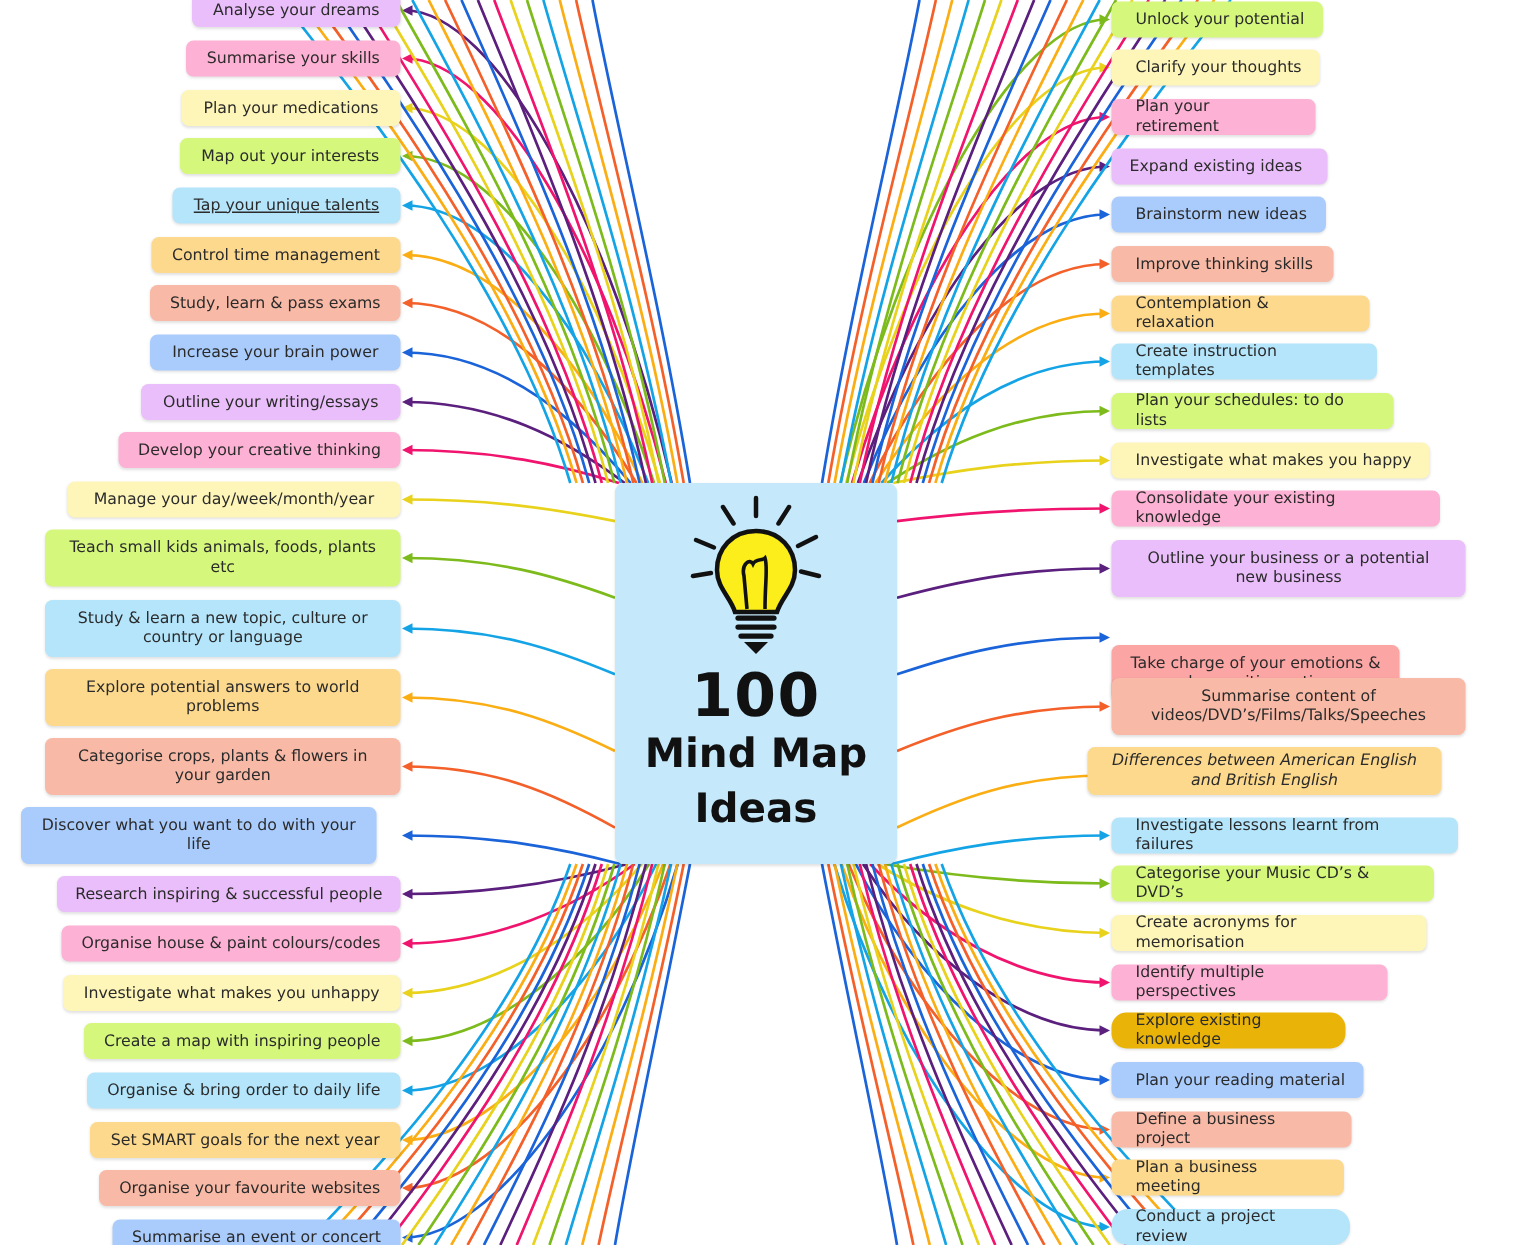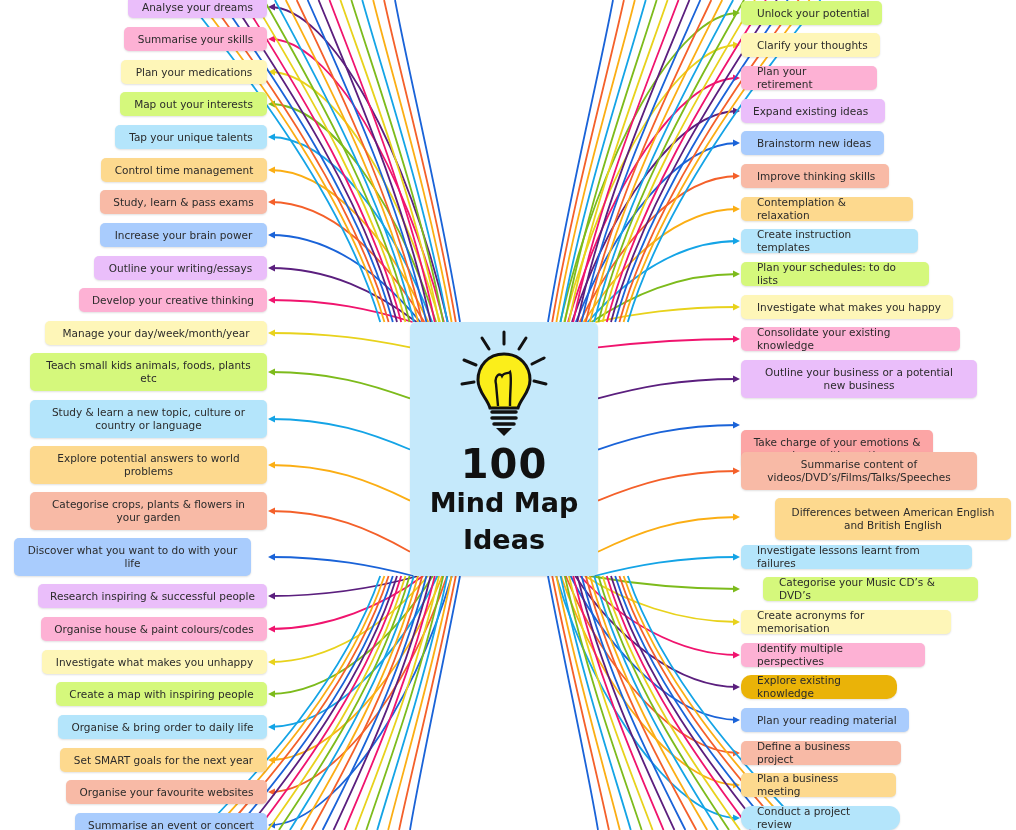--- a/index.html
+++ b/index.html
@@ -193,21 +193,21 @@
     <path d="M627.8,322 C663.76,200 757.6,80 820.48,0" stroke="#14a4e6" stroke-width="1.8" fill="none"></path>
     <path d="M380.2,576 C344.24,680 260.4,770 202.52,830" stroke="#14a4e6" stroke-width="1.8" fill="none"></path>
     <path d="M627.8,576 C663.76,680 747.6,770 805.48,830" stroke="#14a4e6" stroke-width="1.8" fill="none"></path>
   </svg>
 
 <div id="left-nodes">
     <div class="node left" style="left: 128px; top: -4px; width: 139px; height: 22px; background: rgb(234, 190, 250);">Analyse your dreams</div>
     <div class="node left" style="left: 124px; top: 27px; width: 143px; height: 24px; background: rgb(253, 177, 212);">Summarise your skills</div>
     <div class="node left" style="left: 121px; top: 60px; width: 146px; height: 24px; background: rgb(254, 246, 184);">Plan your medications</div>
     <div class="node left" style="left: 120px; top: 92px; width: 147px; height: 24px; background: rgb(213, 248, 124);">Map out your interests</div>
-    <div class="node left" style="left: 115px; top: 125px; width: 152px; height: 24px; background: rgb(180, 229, 251);">Tap your unique talents</div>
+    <div class="node left" style="left: 115px; top: 125px; width: 152px; height: 24px; background: rgb(180, 229, 251); text-decoration: underline;">Tap your unique talents</div>
     <div class="node left" style="left: 101px; top: 158px; width: 166px; height: 24px; background: rgb(253, 217, 142);">Control time management</div>
     <div class="node left" style="left: 100px; top: 190px; width: 167px; height: 24px; background: rgb(248, 186, 166);">Study, learn &amp; pass exams</div>
     <div class="node left" style="left: 100px; top: 223px; width: 167px; height: 24px; background: rgb(169, 204, 253);">Increase your brain power</div>
     <div class="node left" style="left: 94px; top: 256px; width: 173px; height: 24px; background: rgb(234, 190, 250);">Outline your writing/essays</div>
     <div class="node left" style="left: 79px; top: 288px; width: 188px; height: 24px; background: rgb(253, 177, 212);">Develop your creative thinking</div>
     <div class="node left" style="left: 45px; top: 321px; width: 222px; height: 24px; background: rgb(254, 246, 184);">Manage your day/week/month/year</div>
     <div class="node left two" style="left: 30px; top: 353px; width: 237px; height: 38px; background: rgb(213, 248, 124);">Teach small kids animals, foods, plants etc</div>
     <div class="node left two" style="left: 30px; top: 400px; width: 237px; height: 38px; background: rgb(180, 229, 251);">Study &amp; learn a new topic, culture or country or language</div>
     <div class="node left two" style="left: 30px; top: 446px; width: 237px; height: 38px; background: rgb(253, 217, 142);">Explore potential answers to world problems</div>
     <div class="node left two" style="left: 30px; top: 492px; width: 237px; height: 38px; background: rgb(248, 186, 166);">Categorise crops, plants &amp; flowers in your garden</div>
@@ -229,23 +229,23 @@
     <div class="node right" style="left: 741px; top: 131px; width: 143px; height: 24px; background: rgb(169, 204, 253);">Brainstorm new ideas</div>
     <div class="node right" style="left: 741px; top: 164px; width: 148px; height: 24px; background: rgb(248, 186, 166);">Improve thinking skills</div>
     <div class="node right" style="left: 741px; top: 197px; width: 172px; height: 24px; background: rgb(253, 217, 142);">Contemplation &amp; relaxation</div>
     <div class="node right" style="left: 741px; top: 229px; width: 177px; height: 24px; background: rgb(180, 229, 251);">Create instruction templates</div>
     <div class="node right" style="left: 741px; top: 262px; width: 188px; height: 24px; background: rgb(213, 248, 124);">Plan your schedules: to do lists</div>
     <div class="node right" style="left: 741px; top: 295px; width: 212px; height: 24px; background: rgb(254, 246, 184);">Investigate what makes you happy</div>
     <div class="node right" style="left: 741px; top: 327px; width: 219px; height: 24px; background: rgb(253, 177, 212);">Consolidate your existing knowledge</div>
     <div class="node right two" style="left: 741px; top: 360px; width: 236px; height: 38px; background: rgb(234, 190, 250);">Outline your business or a potential new business</div>
     <div class="node right two" style="left: 741px; top: 406px; width: 192px; height: 38px; background: #fca5a5; margin-top: 24px;">Take charge of your emotions &amp; plan positive action</div>
     <div class="node right two" style="left: 741px; top: 452px; width: 236px; height: 38px; background: rgb(248, 186, 166);">Summarise content of videos/DVD’s/Films/Talks/Speeches</div>
-    <div class="node right two" style="left: 775px; top: 498px; width: 236px; height: 42px; background: rgb(253, 217, 142);">Differences between American English and British English</div>
+    <div class="node right two" style="left: 725px; top: 498px; width: 236px; height: 32px; background: rgb(253, 217, 142); font-style: italic;">Differences between American English and British English</div>
     <div class="node right" style="left: 741px; top: 545px; width: 231px; height: 24px; background: rgb(180, 229, 251);">Investigate lessons learnt from failures</div>
-    <div class="node right" style="left: 741px; top: 577px; width: 215px; height: 24px; background: rgb(213, 248, 124); margin-left: 22px;">Categorise your Music CD’s &amp; DVD’s</div>
+    <div class="node right" style="left: 741px; top: 577px; width: 215px; height: 24px; background: rgb(213, 248, 124);">Categorise your Music CD’s &amp; DVD’s</div>
     <div class="node right" style="left: 741px; top: 610px; width: 210px; height: 24px; background: rgb(254, 246, 184);">Create acronyms for memorisation</div>
     <div class="node right" style="left: 741px; top: 643px; width: 184px; height: 24px; background: rgb(253, 177, 212);">Identify multiple perspectives</div>
     <div class="node right" style="left: 741px; top: 675px; width: 156px; height: 24px; background: #eab308; border-radius: 10px;">Explore existing knowledge</div>
     <div class="node right" style="left: 741px; top: 708px; width: 168px; height: 24px; background: rgb(169, 204, 253);">Plan your reading material</div>
     <div class="node right" style="left: 741px; top: 741px; width: 160px; height: 24px; background: rgb(248, 186, 166);">Define a business project</div>
     <div class="node right" style="left: 741px; top: 773px; width: 155px; height: 24px; background: rgb(253, 217, 142);">Plan a business meeting</div>
     <div class="node right" style="left: 741px; top: 806px; width: 159px; height: 24px; background: rgb(180, 229, 251); border-radius: 11px;">Conduct a project review</div>
   </div>
 
 <div class="center">

